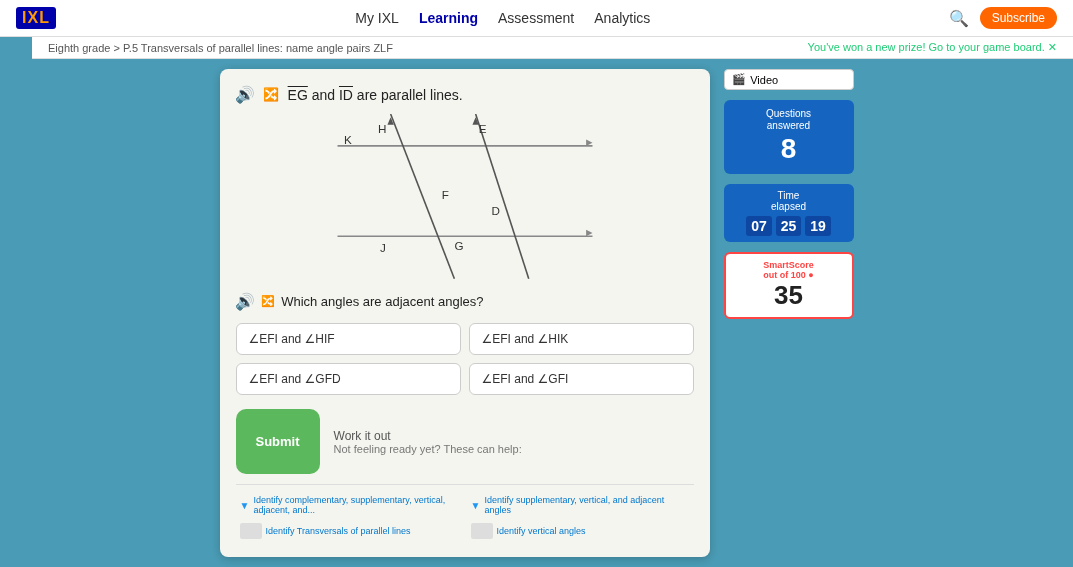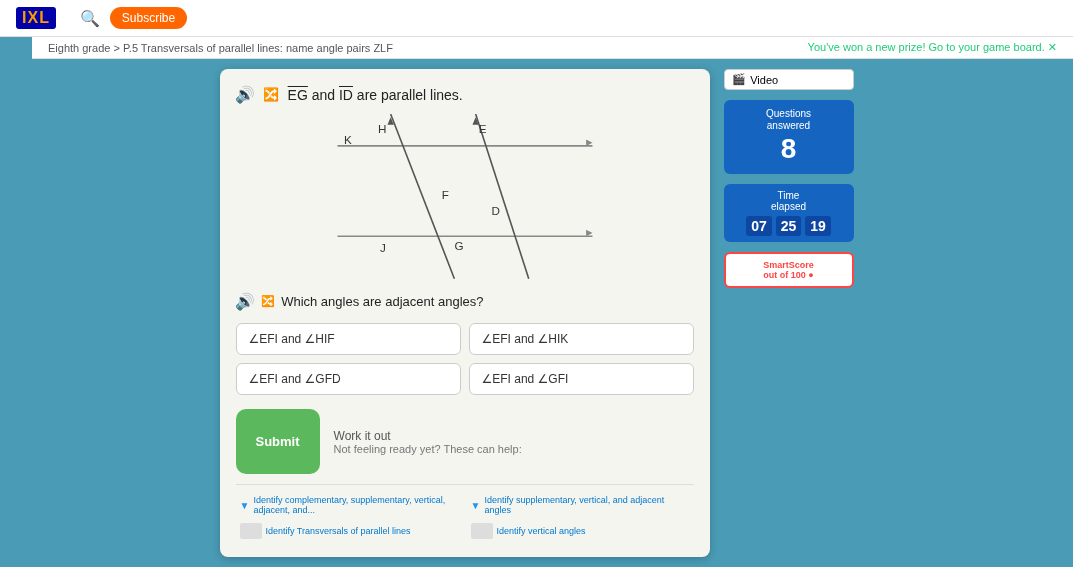--- a/index.html
+++ b/index.html
@@ -288,20 +288,26 @@
       color: #222;
     }
   </style>
 </head>
 <body>
 
 <div class="navbar">
   <div class="logo">
     <span>I</span><span>XL</span>
   </div>
+  <div class="nav-links">
+    <a class="nav-link">My IXL</a>
+    <a class="nav-link active">Learning</a>
+    <a class="nav-link">Assessment</a>
+    <a class="nav-link">Analytics</a>
+  </div>
   <div class="nav-right">
     <button class="search-icon-btn">🔍</button>
     <button class="subscribe-btn">Subscribe</button>
   </div>
 </div>
 
 <div class="breadcrumb-bar">
   <span>Eighth grade &gt; P.5 Transversals of parallel lines: name angle pairs  ZLF</span>
   <span class="prize-notice">You've won a new prize! Go to your game board. ✕</span>
 </div>
@@ -402,17 +408,18 @@
       <div>Time<br>elapsed</div>
       <div class="time-digits">
         <span class="time-digit">07</span>
         <span class="time-digit">25</span>
         <span class="time-digit">19</span>
       </div>
     </div>
 
     <div class="smartscore-box">
       <div class="smartscore-label">SmartScore<br>out of 100 <span style="color:#f44;">●</span></div>
+      <div class="smartscore-value">35</div>
     </div>
 
   </div>
 
 </div>
 
 </body></html>

